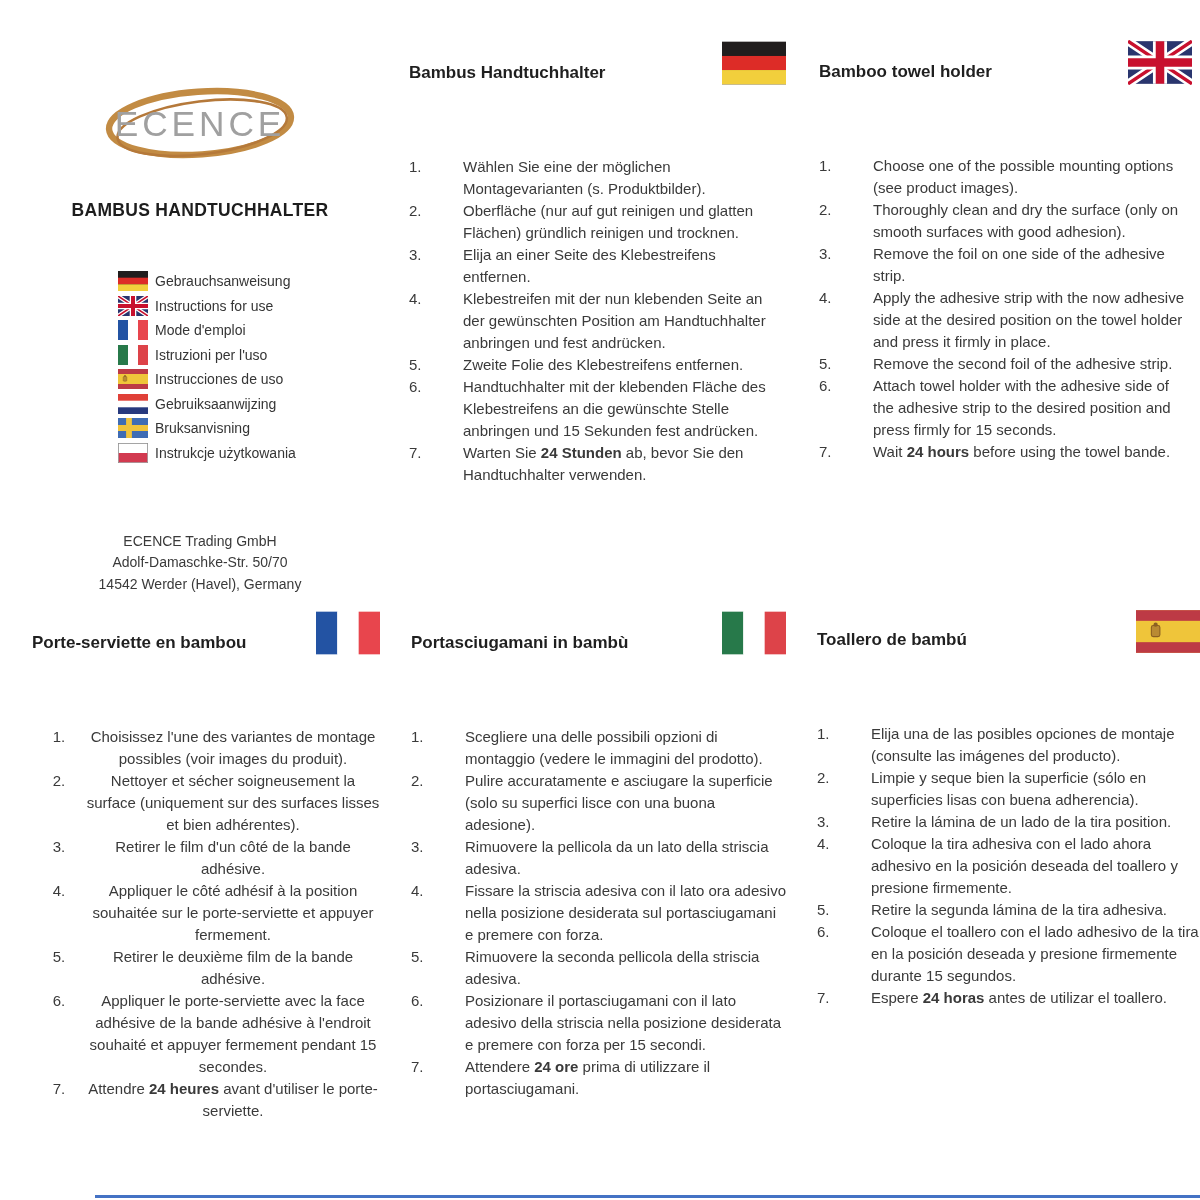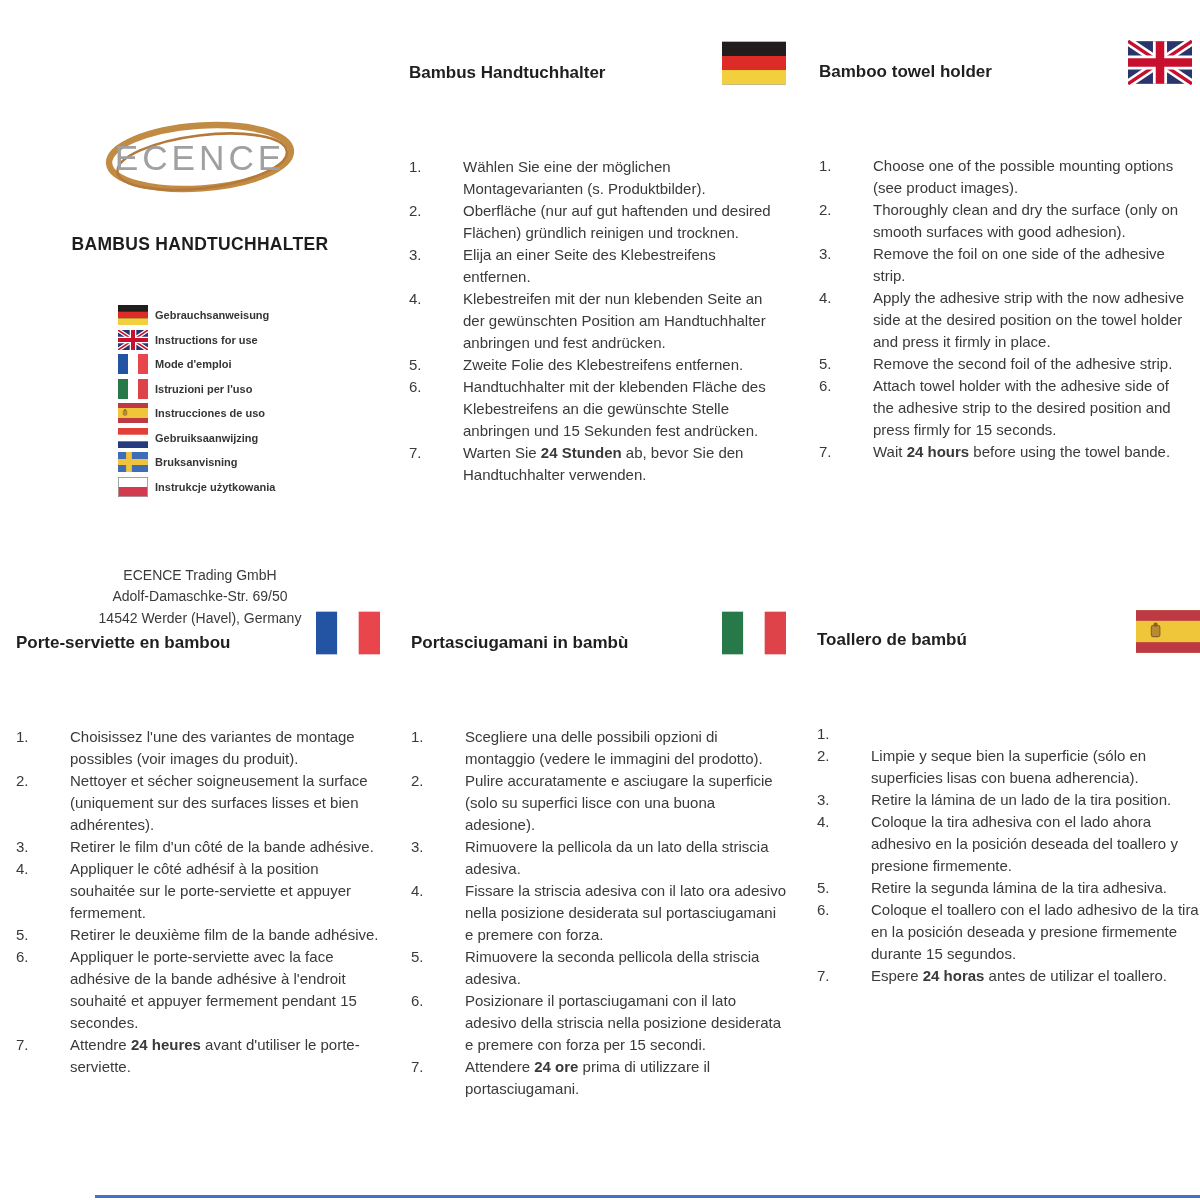--- a/index.html
+++ b/index.html
@@ -6,34 +6,34 @@
   body {
     width:1200px; height:1200px; position:relative; overflow:hidden;
     background:#ffffff; color:#3a3a3a;
     font-family:"Liberation Sans", sans-serif;
   }
   .page { position:absolute; inset:0; display:grid;
     grid-template-columns:400px 400px 400px; grid-template-rows:600px 600px; }
   .cell { position:relative; }
 
   
-  .sidebar { text-align:center;margin-top:34px; }
+  .sidebar { text-align:center; }
   .logo { display:block; width:196px; height:78px; margin:86px auto 0; }
   .product-title { margin-top:36px; font-size:17.5px; font-weight:bold;
     color:#1d1d1d; letter-spacing:0.3px; }
   .lang-list { margin:50px 0 0 118px; text-align:left; }
   .lang-row { display:flex; align-items:center; height:20px; margin-bottom:4.5px; }
   .flag-sm { width:30px; height:20px; flex:0 0 auto; display:block; }
-  .lang-label { margin-left:7px; font-size:11px; color:#353535; white-space:nowrap;font-weight:bold; }
+  .lang-label { margin-left:7px; font-size:14px; color:#353535; white-space:nowrap; }
   .address { margin-top:68px; font-size:14px; line-height:21.5px; color:#3a3a3a; }
 
   
   .c-de { padding:0 14px 0 9px; }
   .c-en { padding:0 8px 0 19px; }
-  .c-fr { padding:0 20px 0 16px; }
+  .c-fr { padding:0 20px 0 32px;text-align:center; }
   .c-it { padding:0 14px 0 11px; }
   .c-es { padding:0 0 0 17px; }
   .col-header { display:flex; justify-content:space-between; align-items:flex-end; }
   .top-col .col-header { margin-top:40px; }
   .bottom-col .col-header { margin-top:10px; }
   .col-title { font-size:17px; font-weight:bold; color:#1f1f1f; padding-bottom:3px; }
   .flag-lg { width:64px; height:46px; display:block; }
   .flag-uk { height:45px; }
   .flag-es-lg { height:43px; }
   .steps { list-style:none; margin:70px 0 0; padding:0; font-size:15px; line-height:22px; }
@@ -122,21 +122,21 @@
         <svg class="flag-sm" viewBox="0 0 30 20">
             <rect x="0.4" y="0.4" width="29.2" height="19.2" fill="#ffffff" stroke="#8f8f8f" stroke-width="0.8"></rect>
             <rect x="0.8" y="10" width="28.4" height="9.2" fill="#d23a50"></rect>
           </svg>
         <span class="lang-label">Instrukcje użytkowania</span>
       </div>
     </div>
 
     <div class="address">
       <div>ECENCE Trading GmbH</div>
-      <div>Adolf-Damaschke-Str. 69/50</div>
+      <div>Adolf-Damaschke-Str. 50/70</div>
       <div>14542 Werder (Havel), Germany</div>
     </div>
   </div>
 
   <div class="cell top-col c-de">
     <div class="col-header">
       <div class="col-title">Bambus Handtuchhalter</div>
       <svg class="flag-lg" viewBox="0 0 30 20">
           <rect width="30" height="20" fill="#211d1d"></rect>
           <rect y="6.7" width="30" height="6.6" fill="#dd2c27"></rect>
@@ -145,21 +145,21 @@
     </div>
     <ol class="steps">
 
         <li>
           <span class="num">1.</span>
           <span class="txt"><span>Wählen Sie eine der möglichen Montagevarianten (s. Produktbilder).</span><b></b><span></span></span>
         </li>
 
         <li>
           <span class="num">2.</span>
-          <span class="txt"><span>Oberfläche (nur auf gut haftenden und desired Flächen) gründlich reinigen und trocknen.</span><b></b><span></span></span>
+          <span class="txt"><span>Oberfläche (nur auf gut reinigen und glatten Flächen) gründlich reinigen und trocknen.</span><b></b><span></span></span>
         </li>
 
         <li>
           <span class="num">3.</span>
           <span class="txt"><span>Elija an einer Seite des Klebestreifens entfernen.</span><b></b><span></span></span>
         </li>
 
         <li>
           <span class="num">4.</span>
           <span class="txt"><span>Klebestreifen mit der nun klebenden Seite an der gewünschten Position am Handtuchhalter anbringen und fest andrücken.</span><b></b><span></span></span>
@@ -336,20 +336,21 @@
           <rect width="30" height="5" fill="#bd3a45"></rect>
           <rect y="15" width="30" height="5" fill="#bd3a45"></rect>
           <rect x="7.2" y="7.2" width="4" height="5.2" rx="0.9" fill="#b98a33" stroke="#8a5f22" stroke-width="0.5"></rect>
           <circle cx="9.2" cy="6.8" r="1" fill="#8a5f22"></circle>
         </svg>
     </div>
     <ol class="steps">
 
         <li>
           <span class="num">1.</span>
+          <span class="txt"><span>Elija una de las posibles opciones de montaje (consulte las imágenes del producto).</span><b></b><span></span></span>
         </li>
 
         <li>
           <span class="num">2.</span>
           <span class="txt"><span>Limpie y seque bien la superficie (sólo en superficies lisas con buena adherencia).</span><b></b><span></span></span>
         </li>
 
         <li>
           <span class="num">3.</span>
           <span class="txt"><span>Retire la lámina de un lado de la tira position.</span><b></b><span></span></span>

